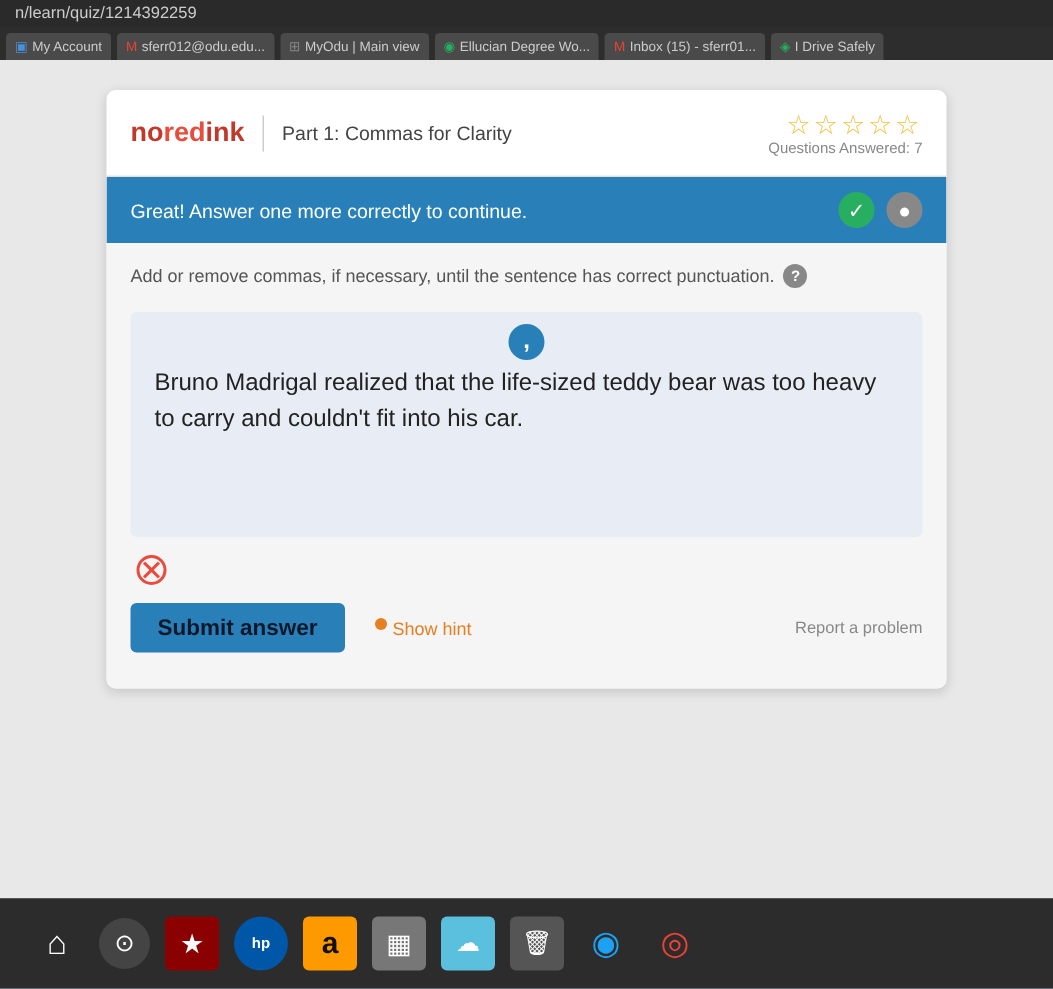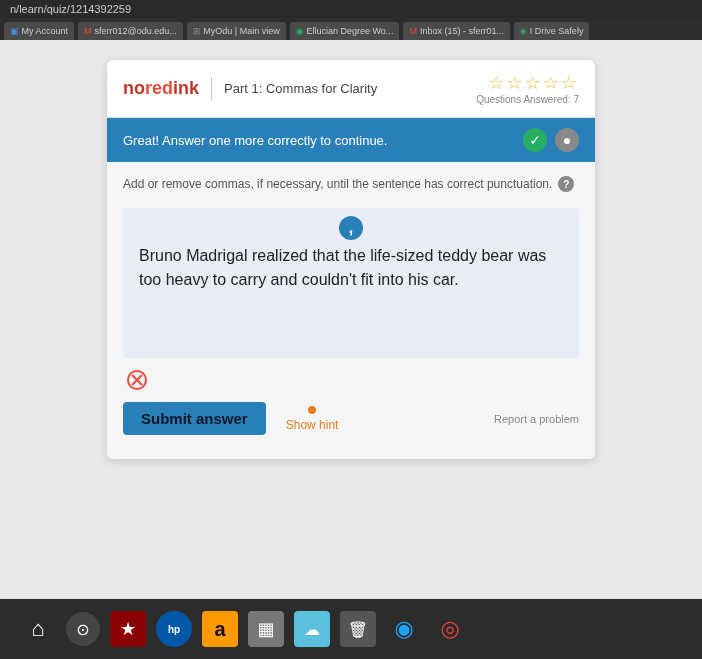--- a/index.html
+++ b/index.html
@@ -60,21 +60,21 @@
       display: flex;
       justify-content: center;
       align-items: flex-start;
       padding: 20px;
     }
 
     
     .nri-card {
       background: #fff;
       border-radius: 6px;
-      width: 488px;
+      width: 560px;
       box-shadow: 0 2px 8px rgba(0,0,0,0.15);
       overflow: hidden;
     }
 
     
     .nri-header {
       display: flex;
       align-items: center;
       justify-content: space-between;
       padding: 12px 16px;
@@ -285,23 +285,21 @@
       cursor: pointer;
     }
 
     .btn-hint {
       background: none;
       border: none;
       color: #e67e22;
       font-size: 12px;
       cursor: pointer;
       display: flex;
-      align-items: center;
       gap: 4px;
-      flex-direction: column;
     }
 
     .hint-dot {
       width: 8px;
       height: 8px;
       border-radius: 50%;
       background: #e67e22;
       display: inline-block;
     }
 

